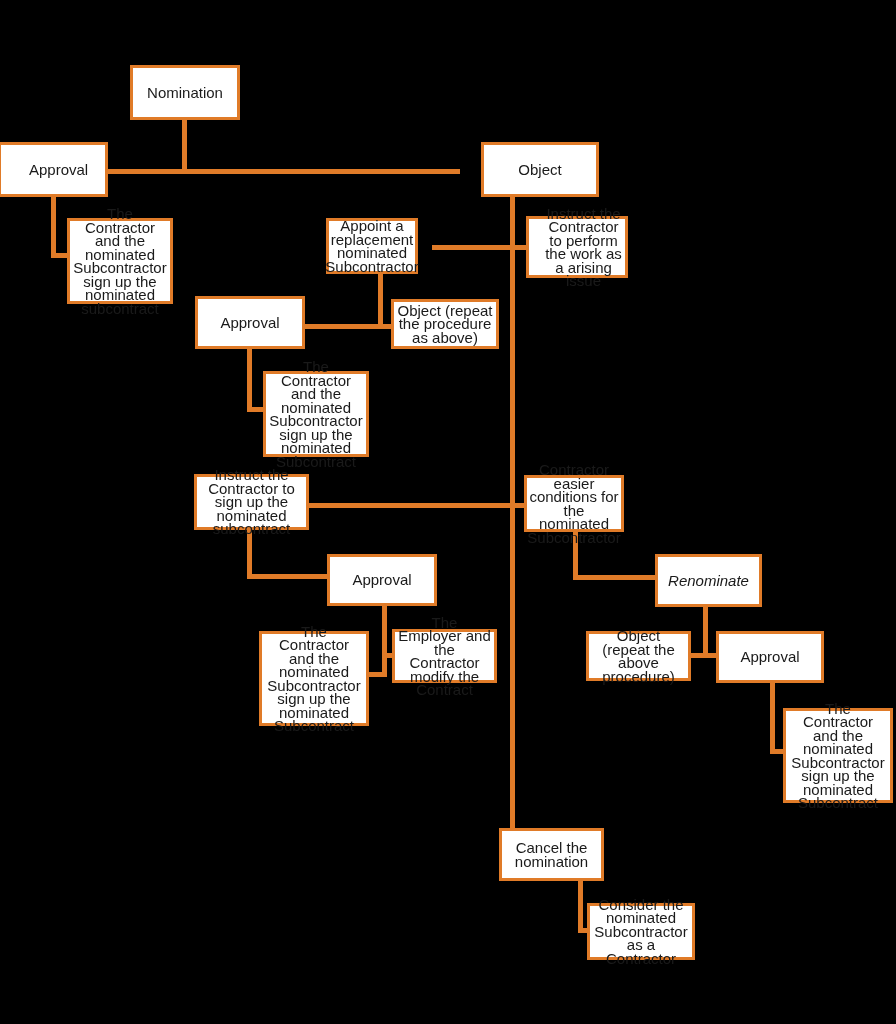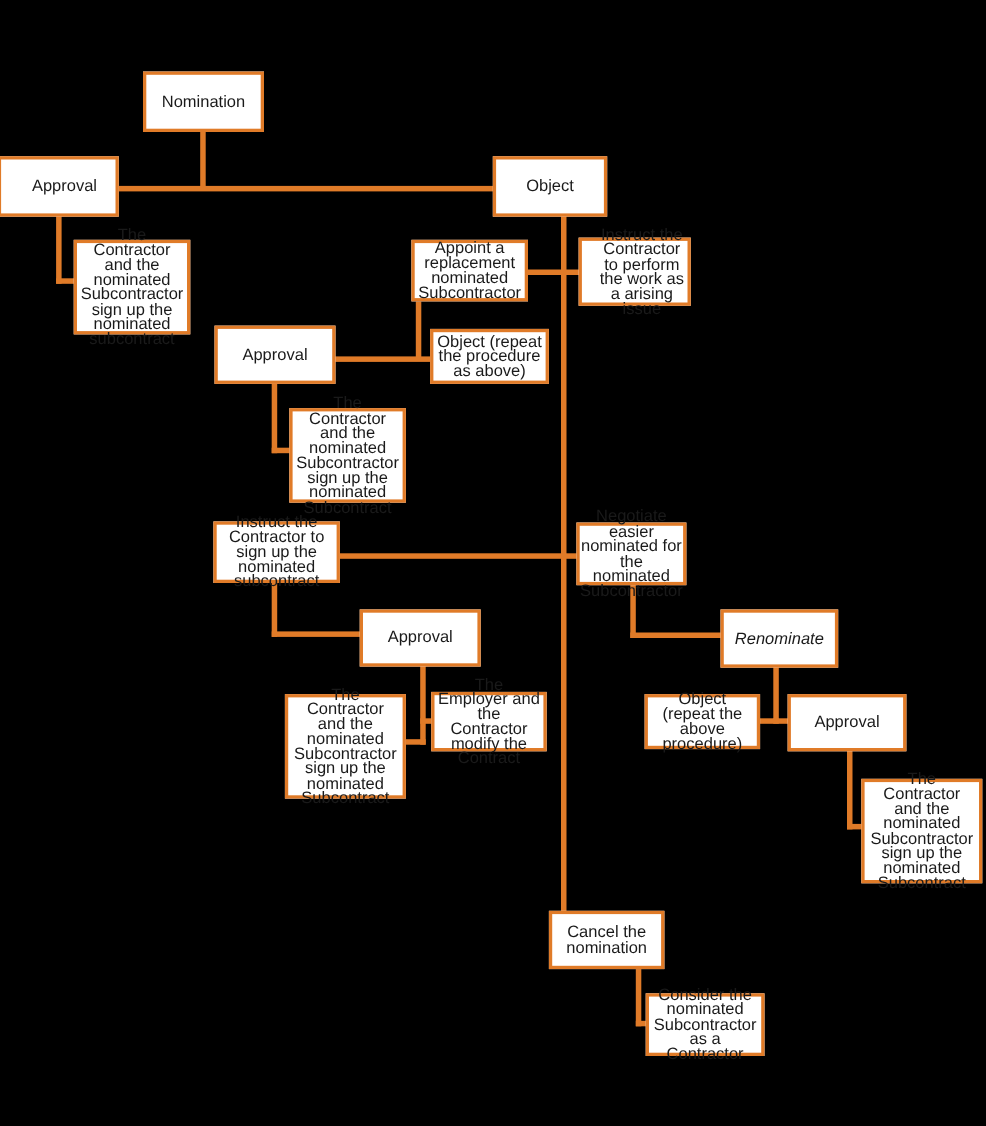--- a/index.html
+++ b/index.html
@@ -82,37 +82,37 @@
 
   <div class="conn" style="left:510px; top:852px; width:18px; height:5px;"></div>
 
   <div class="conn" style="left:578px; top:881px; width:5px; height:52px;"></div>
   <div class="conn" style="left:578px; top:928px; width:18px; height:5px;"></div>
 
   <div class="node" style="left:130px; top:65px; width:110px; height:55px;">Nomination</div>
 
   <div class="node" style="left:-2px; top:142px; width:110px; height:55px; justify-content:flex-start; padding-left:28px;">Approval</div>
 
-  <div class="node" style="left:448px; top:142px; width:104px; height:55px;">Object</div>
+  <div class="node" style="left:481px; top:142px; width:118px; height:55px;">Object</div>
 
   <div class="node" style="left:67px; top:218px; width:106px; height:86px;">The Contractor and the nominated Subcontractor sign up the nominated subcontract</div>
 
-  <div class="node" style="left:326px; top:218px; width:106px; height:56px;margin-left:48px;">Appoint a replacement nominated Subcontractor</div>
+  <div class="node" style="left:326px; top:218px; width:92px; height:56px;">Appoint a replacement nominated Subcontractor</div>
 
   <div class="node" style="left:526px; top:216px; width:102px; height:62px;padding-left:16px;">Instruct the Contractor to perform the work as a arising issue</div>
 
   <div class="node" style="left:195px; top:296px; width:110px; height:53px;">Approval</div>
 
   <div class="node" style="left:391px; top:299px; width:108px; height:50px;">Object (repeat the procedure as above)</div>
 
   <div class="node" style="left:263px; top:371px; width:106px; height:86px;">The Contractor and the nominated Subcontractor sign up the nominated Subcontract</div>
 
   <div class="node" style="left:194px; top:474px; width:115px; height:56px;">Instruct the Contractor to sign up the nominated subcontract</div>
 
-  <div class="node" style="left:524px; top:475px; width:100px; height:57px;">Negotiate easier nominated for the nominated Subcontractor</div>
+  <div class="node" style="left:524px; top:475px; width:100px; height:57px;">Contractor easier conditions for the nominated Subcontractor</div>
 
   <div class="node" style="left:327px; top:554px; width:110px; height:52px;">Approval</div>
 
   <div class="node" style="left:655px; top:554px; width:107px; height:53px;font-style:italic;">Renominate</div>
 
   <div class="node" style="left:259px; top:631px; width:110px; height:95px;">The Contractor and the nominated Subcontractor sign up the nominated Subcontract</div>
 
   <div class="node" style="left:392px; top:629px; width:105px; height:54px;">The Employer and the Contractor modify the Contract</div>
 
   <div class="node" style="left:586px; top:631px; width:105px; height:50px;">Object (repeat the above procedure)</div>

